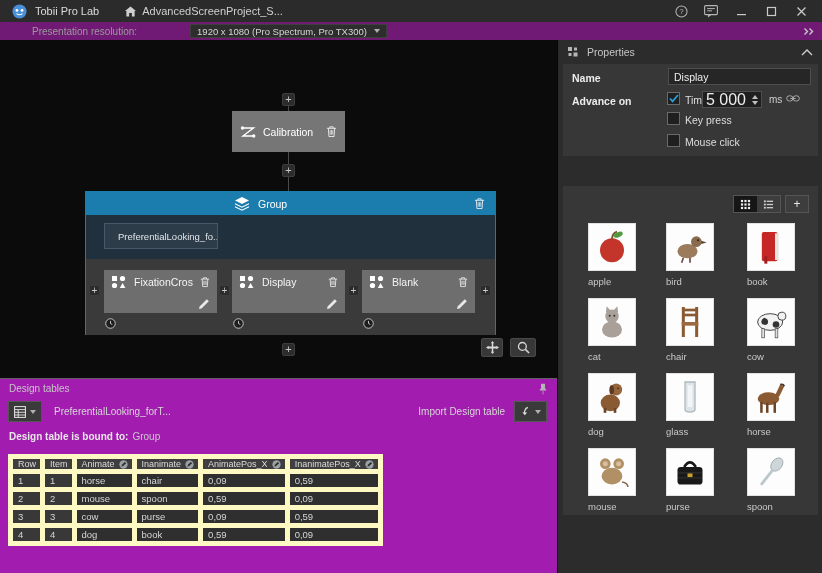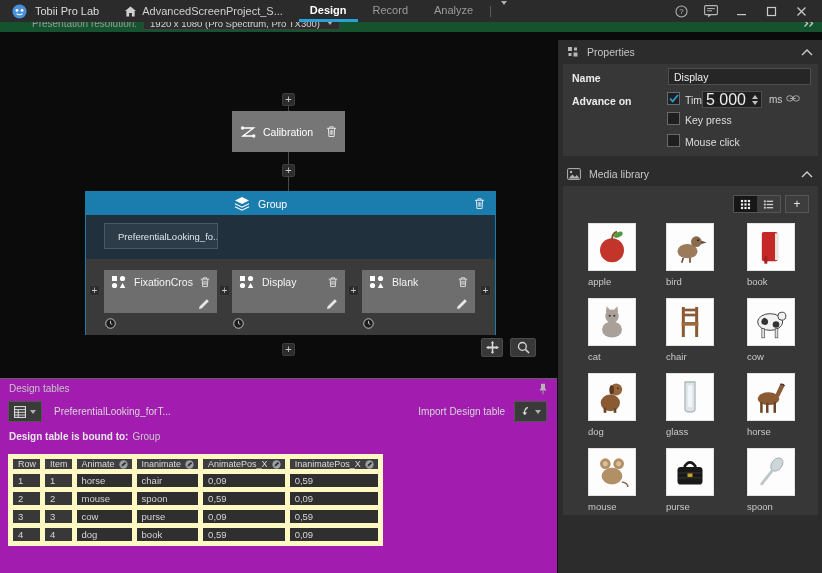--- a/index.html
+++ b/index.html
@@ -19,22 +19,22 @@
   .tab{position:relative;padding:0 13px;line-height:21px;color:#9b9b9b;cursor:default;}
   .tab.active{color:#fff;font-weight:700;}
   .tab.active::after{content:"";position:absolute;left:2px;right:2px;bottom:0;height:3px;background:var(--accent,#2a9fd8);}
   .tab-divider{width:1px;height:11px;background:#5a5a5a;align-self:center;margin:0 2px 0 4px;}
   .tab-caret{align-self:center;margin-left:8px;}
   .caret{width:0;height:0;border-left:3.5px solid transparent;border-right:3.5px solid transparent;border-top:4px solid #b0b0b0;}
   .win-controls{margin-left:auto;display:flex;align-items:center;gap:0;margin-right:6px;}
   .win-btn{width:30px;height:22px;display:flex;align-items:center;justify-content:center;}
 
   
-  .toolbar{position:absolute;left:0;top:14px;width:822px;height:18px;background:#14532d;
-           display:flex;align-items:center;font-size:10px;color:#9a9a9a;z-index:29;}
+  .toolbar{position:absolute;left:0;top:22px;width:822px;height:18px;background:#701a75;
+           display:flex;align-items:center;font-size:10px;color:#9a9a9a;z-index:29;gap:47px;}
   .res-label{margin-left:32px;}
   .res-select{margin-left:6px;height:14px;background:#2d2d2d;border:1px solid #3f3f3f;color:#d6d6d6;
               display:flex;align-items:center;gap:7px;padding:0 6px;font-size:9.5px;}
   .collapse-btn{margin-left:auto;margin-right:7px;}
 
   
   .canvas{position:absolute;left:0;top:40px;width:557px;height:338px;background:#0b0b0b;overflow:hidden;}
   .connector{position:absolute;width:1px;background:#4a4a4a;}
   .plus-btn{position:absolute;width:13px;height:13px;background:#2c2c2c;border:1px solid #3d3d3d;border-radius:2px;
             color:#c9c9c9;font-size:11px;line-height:11px;text-align:center;}
@@ -123,27 +123,20 @@
         <circle cx="8" cy="8" r="7.5" fill="#4a90d9"></circle>
         <circle cx="5.3" cy="6.8" r="1.5" fill="#fff"></circle>
         <circle cx="10.7" cy="6.8" r="1.5" fill="#fff"></circle>
         <path d="M4.8 10.3q3.2 2.4 6.4 0" stroke="#fff" stroke-width="1.1" fill="none"></path>
       </svg>
     <span class="app-title">Tobii Pro Lab</span>
     <svg class="home-ic" width="11" height="11" viewBox="0 0 12 11">
         <path d="M6 0L0 5h1.5v6h3V7h3v4h3V5H12z" fill="#cfcfcf"></path>
       </svg>
     <span class="project-name">AdvancedScreenProject_S...</span>
-    <div class="tabs">
-      <div class="tab active">Design</div>
-      <div class="tab">Record</div>
-      <div class="tab">Analyze</div>
-      <div class="tab-divider"></div>
-      <div class="tab-caret"><span class="caret"></span></div>
-    </div>
     <div class="win-controls">
       <div class="win-btn">
         <svg width="13" height="13" viewBox="0 0 14 14">
             <circle cx="7" cy="7" r="6" stroke="#b5b5b5" fill="none" stroke-width="1.1"></circle>
             <text x="7" y="10" font-size="8.5" fill="#b5b5b5" text-anchor="middle" font-family="Liberation Sans,sans-serif">?</text>
           </svg>
       </div>
       <div class="win-btn">
         <svg width="14" height="13" viewBox="0 0 14 13">
             <rect x=".6" y=".6" width="12.8" height="9" rx="1" stroke="#b5b5b5" fill="none" stroke-width="1.1"></rect>
@@ -483,31 +476,20 @@
         
       </div>
       <span class="cb-label" style="left:122px;top:50px;">Key press</span>
 
       <div class="checkbox" style="left:104px;top:70px;">
         
       </div>
       <span class="cb-label" style="left:122px;top:72px;">Mouse click</span>
     </div>
 
-    <div class="sec-header" id="media-header">
-      <svg width="14" height="12" viewBox="0 0 14 12">
-          <rect x=".6" y=".6" width="12.8" height="10.8" rx="1" stroke="#b5b5b5" fill="none" stroke-width="1"></rect>
-          <circle cx="4" cy="4" r="1.2" fill="#b5b5b5"></circle>
-          <path d="M1.6 10.4l3.8-3.8 2.4 2.4 2-2 2.6 3.4z" fill="#b5b5b5"></path>
-        </svg>
-      <span>Media library</span>
-      <svg class="sec-chevron" width="12" height="7" viewBox="0 0 12 7">
-          <path d="M1 6l5-5 5 5" stroke="#cfcfcf" fill="none" stroke-width="1.4"></path>
-        </svg>
-    </div>
 
     <div class="card" id="media-card">
       <div class="view-toggle" style="left:170px;">
         <div class="vt-btn active">
           <svg width="11" height="11" viewBox="0 0 12 12">
               <g fill="#f0f0f0">
                 <rect x="1" y="1" width="2.4" height="2.4"></rect>
                 <rect x="4.8" y="1" width="2.4" height="2.4"></rect>
                 <rect x="8.6" y="1" width="2.4" height="2.4"></rect>
                 <rect x="1" y="4.8" width="2.4" height="2.4"></rect>

